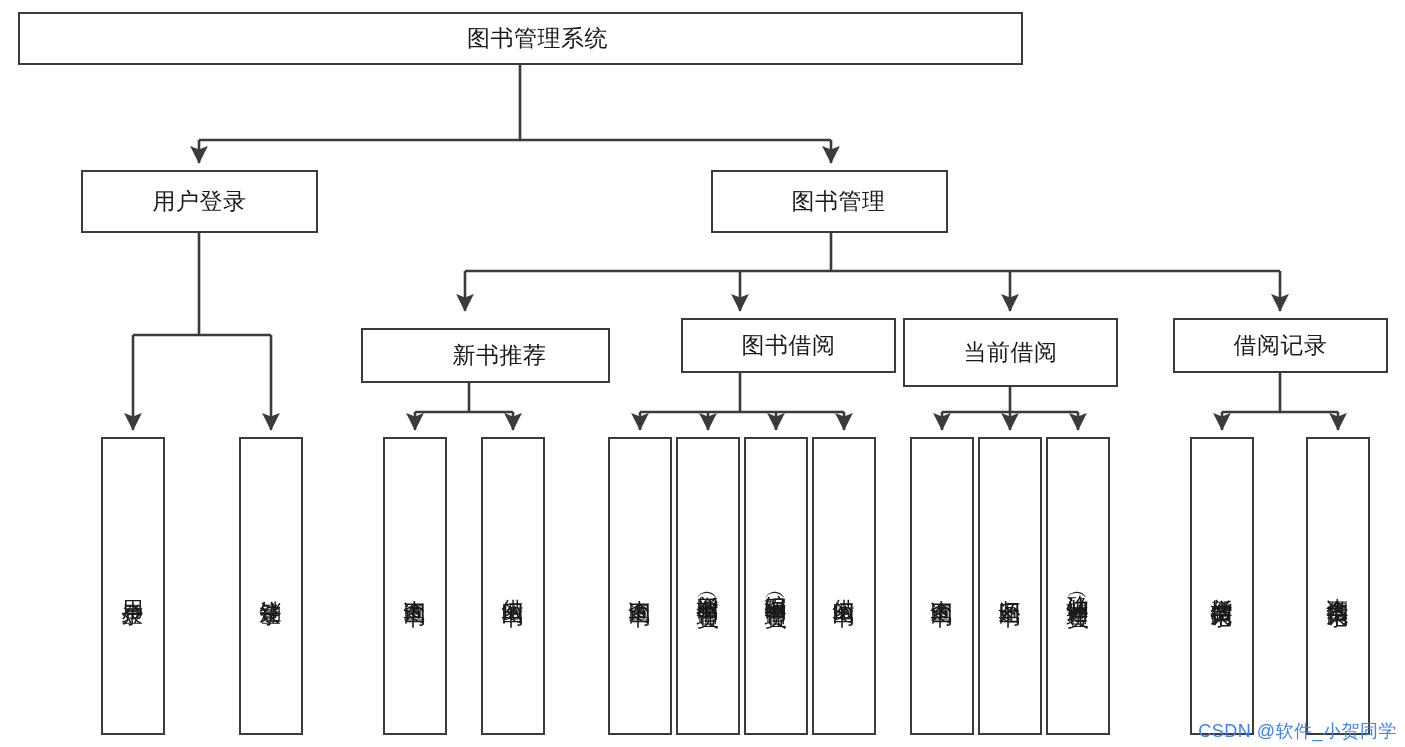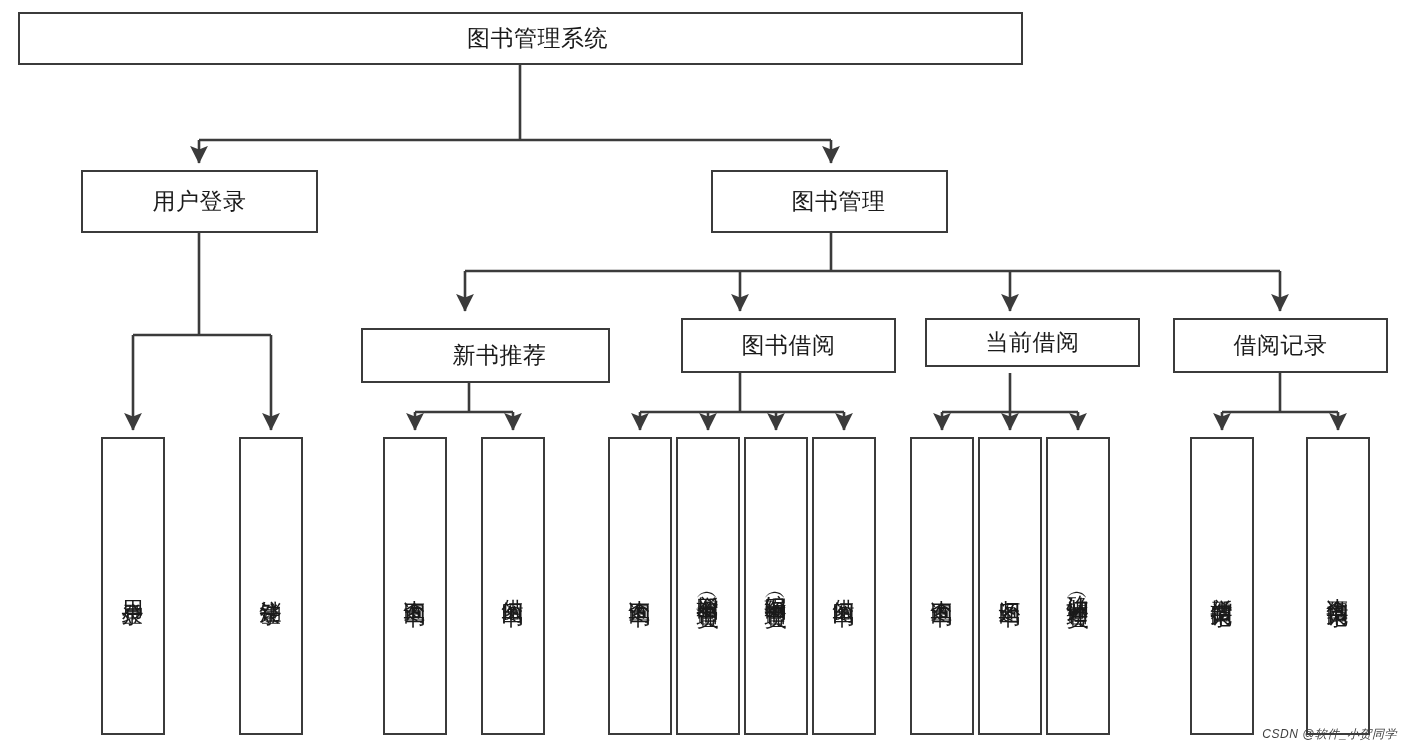--- a/index.html
+++ b/index.html
@@ -56,26 +56,25 @@
     font-size:22px;
     line-height:1.05;
     letter-spacing:2px;
     white-space:nowrap;
     max-height:292px;
   }
   .watermark{
     position:absolute;
     right:8px;
     bottom:4px;
-    font-size:12px;
-    color:#404040;
+    font-size:18px;
+    color:#3b82f6;
     letter-spacing:0.5px;
     white-space:nowrap;
     user-select:none;
-    font-style:italic;
   }
 </style>
 </head>
 <body>
 
 <div id="canvas">
 
   <svg id="edges" viewBox="0 0 1405 747" width="1405" height="747">
     <defs>
       <marker id="arrow" viewBox="0 0 12 12" refX="10.5" refY="6" markerWidth="7.5" markerHeight="7.5" orient="auto-start-reverse">
@@ -136,21 +135,21 @@
   <div class="node horiz" style="left:711px; top:170px; width:237px; height:63px;padding-left:18px;">
     <span class="label">图书管理</span>
   </div>
 
   <div class="node horiz" style="left:361px; top:328px; width:249px; height:55px;padding-left:28px;">
     <span class="label">新书推荐</span>
   </div>
   <div class="node horiz" style="left:633px; top:318px; width:215px; height:55px;margin-left:48px;">
     <span class="label">图书借阅</span>
   </div>
-  <div class="node horiz" style="left:925px; top:318px; width:215px; height:49px;">
+  <div class="node horiz" style="left:903px; top:318px; width:215px; height:69px;">
     <span class="label">当前借阅</span>
   </div>
   <div class="node horiz" style="left:1173px; top:318px; width:215px; height:55px;justify-content:center;">
     <span class="label">借阅记录</span>
   </div>
 
   <div class="node vert" style="left:101px; top:437px; width:64px; height:298px;">
     <span class="label">用户登录</span>
   </div>
   <div class="node vert" style="left:239px; top:437px; width:64px; height:298px;">

